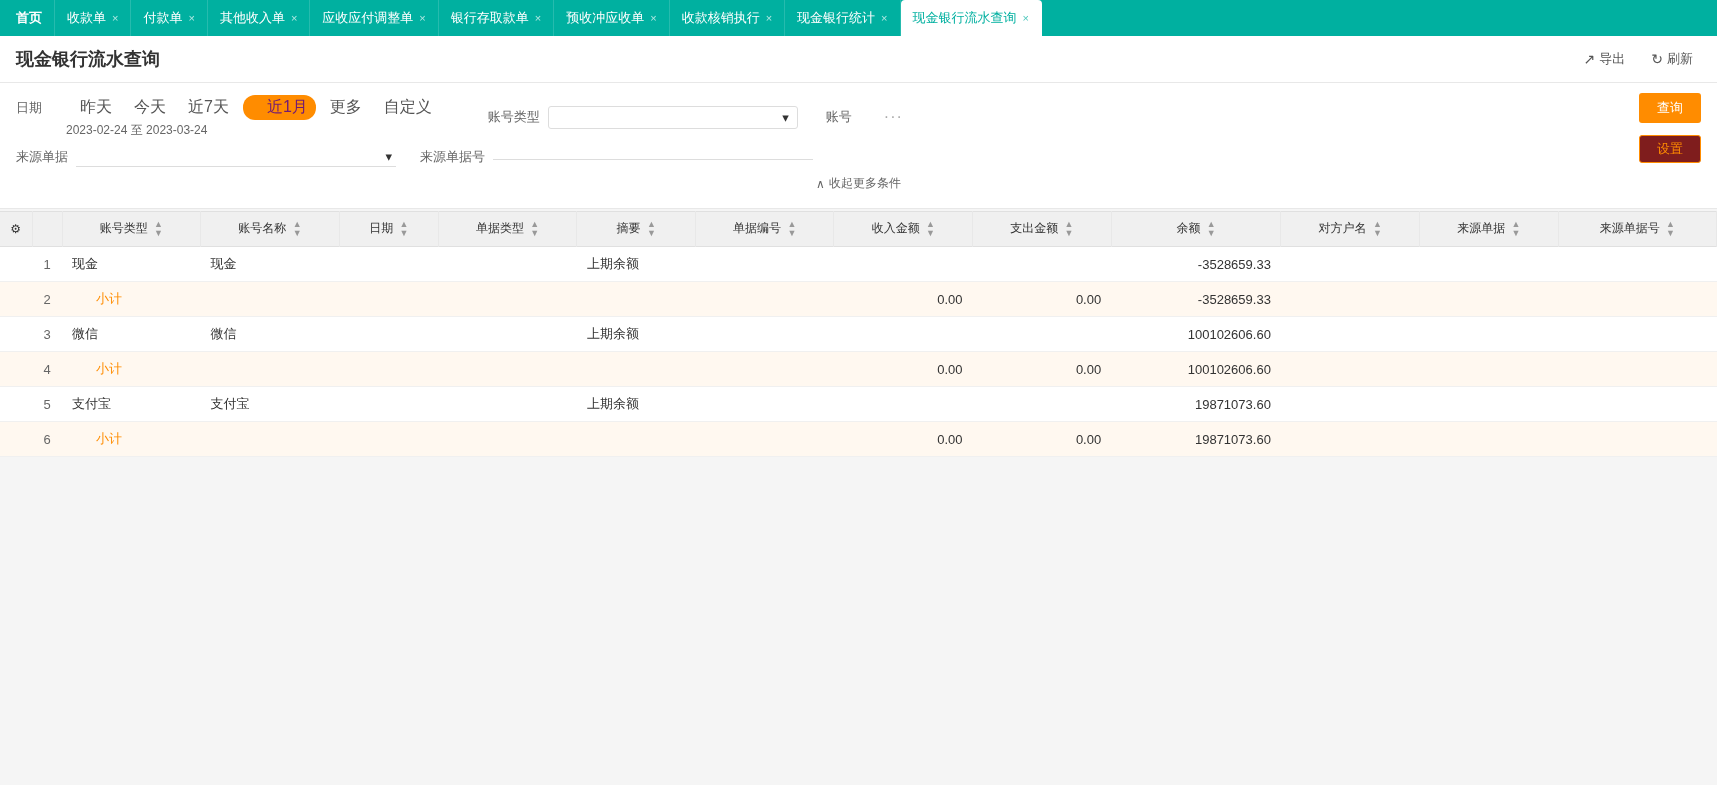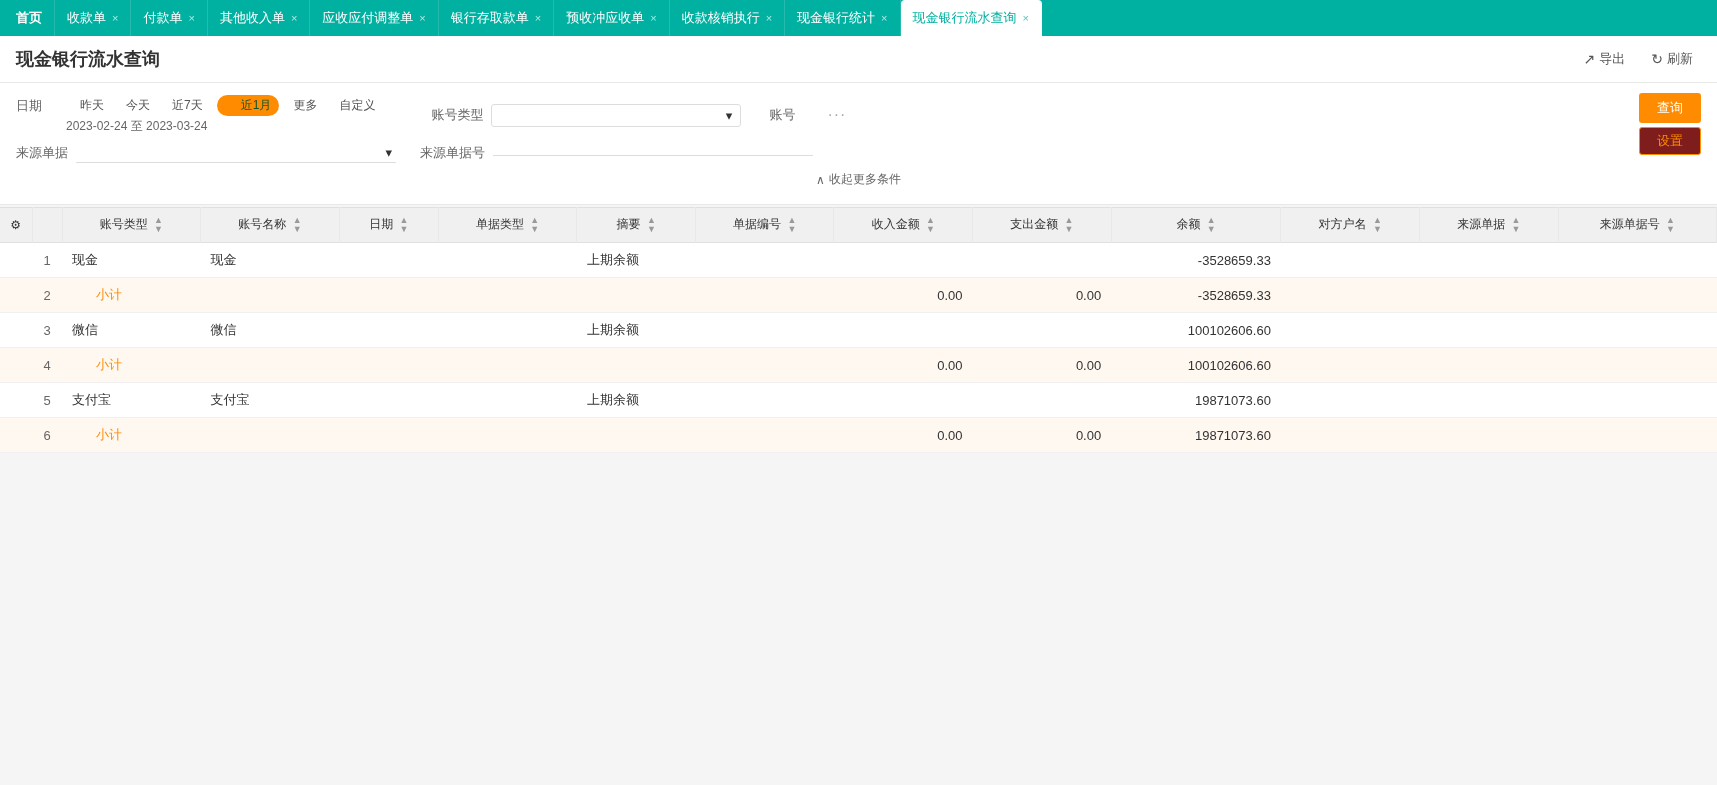--- a/index.html
+++ b/index.html
@@ -89,28 +89,28 @@
       min-width: 50px;
       flex-shrink: 0;
     }
     .date-options {
       display: flex;
       align-items: center;
       gap: 6px;
     }
     .date-option {
       padding: 2px 8px;
-      font-size: 12px;
+      font-size: 16px;
       color: #555;
       cursor: pointer;
       border-radius: 12px;
     }
     .date-option.active {
       background: #ff8c00;
-      color: #14532d;
+      color: #701a75;
       border-radius: 12px;
       padding-left: 24px;
     }
     .filter-select {
       display: flex;
       align-items: center;
       border: 1px solid #ddd;
       border-radius: 3px;
       padding: 3px 8px;
       min-width: 200px;
@@ -338,21 +338,21 @@
         <span style="color:#ccc;"></span>
         <span>▾</span>
       </div>
     </div>
 
     <div style="display:flex; align-items:center; gap:8px; margin-left:20px;">
       <span class="filter-label">账号</span>
       <span class="dots-btn">···</span>
     </div>
 
-    <div style="position:absolute; right:16px; top:10px; display:flex; flex-direction:column; gap:4px;">
+    <div style="position:absolute; right:16px; top:10px; display:flex; flex-direction:column; gap:12px;">
       <button class="btn-query">查询</button>
       <button class="btn-settings">设置</button>
     </div>
   </div>
 
   <div class="filter-row-2">
     <div class="account-filter-group">
       <span class="filter-label">来源单据</span>
       <div class="account-select" style="min-width:320px;">
         <span style="color:#ccc;"></span>

